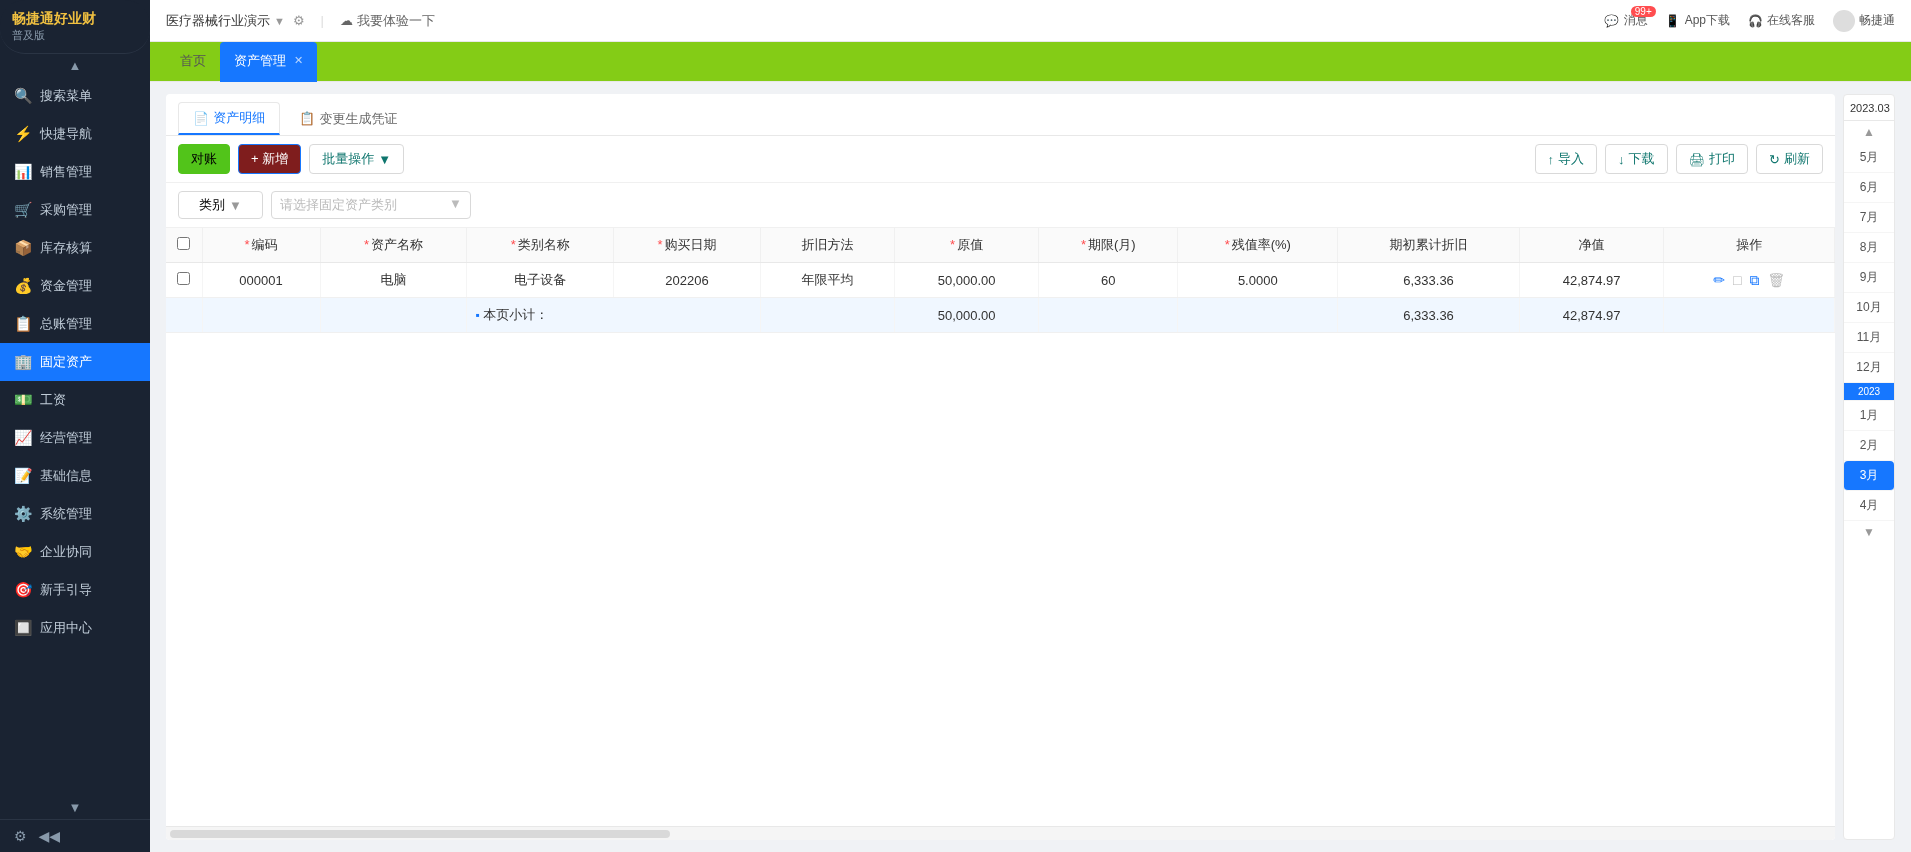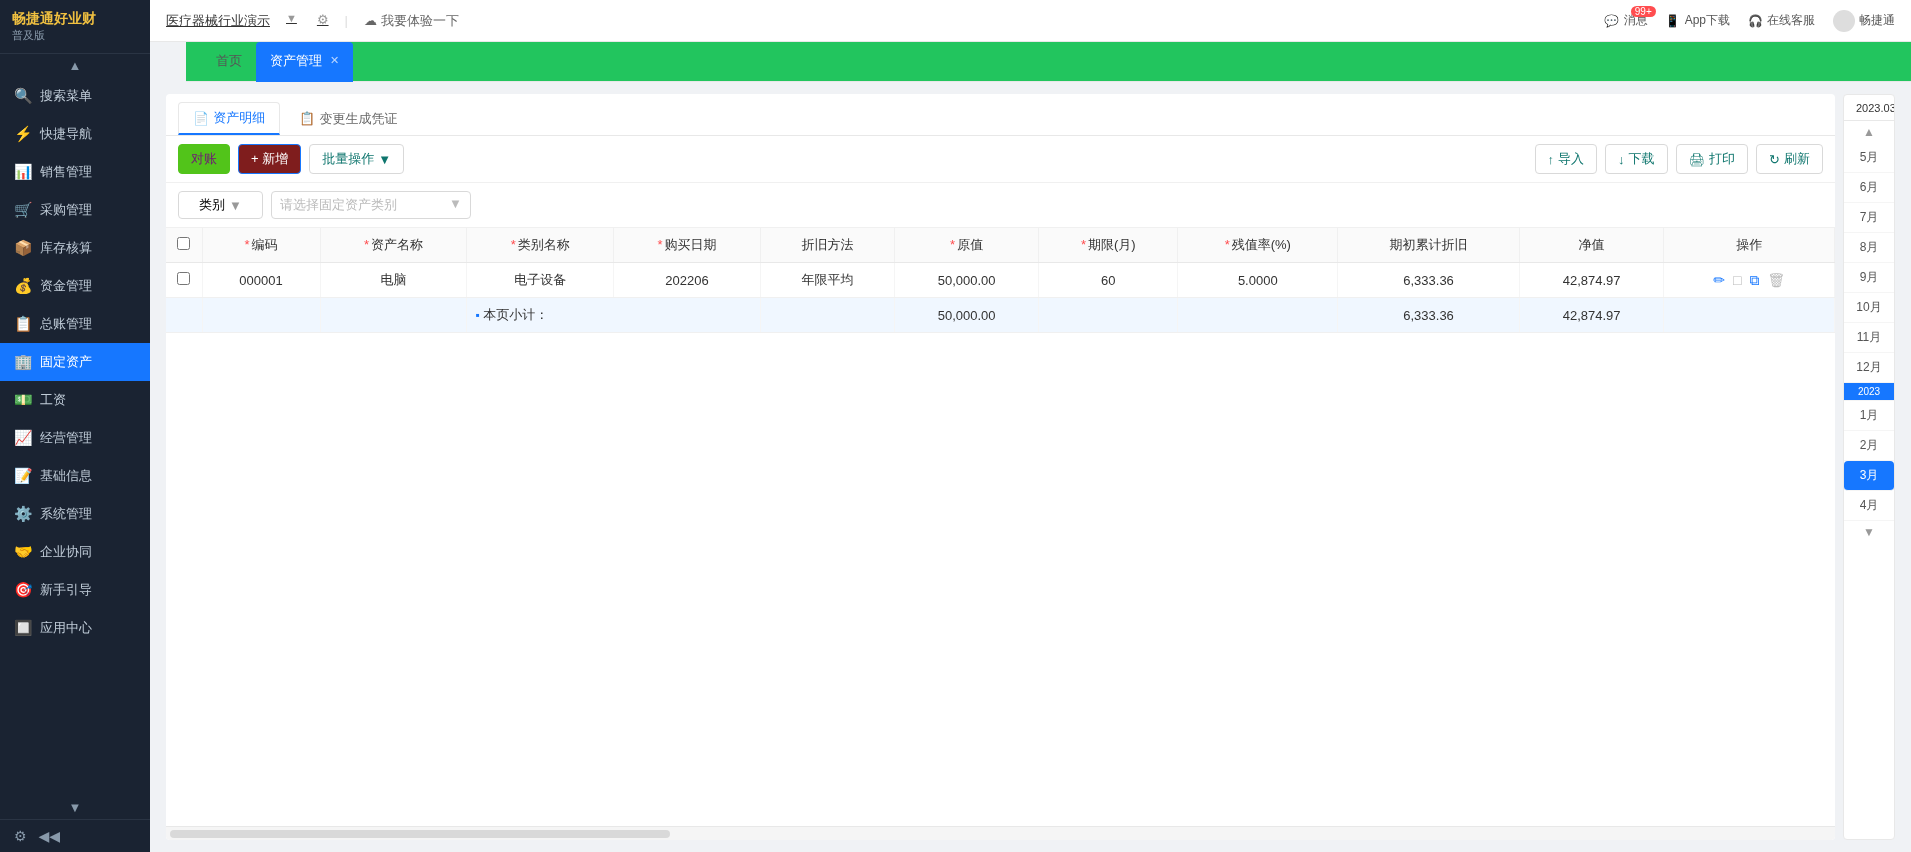--- a/index.html
+++ b/index.html
@@ -11,20 +11,21 @@
       background: #1a2332;
       display: flex;
       flex-direction: column;
       height: 100%;
       flex-shrink: 0;
     }
     .sidebar-header {
       background: #1a2332;
       padding: 10px 12px;
       border-bottom: 1px solid #2a3444;
+      border-radius: 25px;
     }
     .sidebar-logo-title {
       color: #f0c040;
       font-size: 14px;
       font-weight: bold;
     }
     .sidebar-edition {
       color: #8899aa;
       font-size: 11px;
     }
@@ -76,26 +77,25 @@
       background: #fff;
       height: 42px;
       display: flex;
       align-items: center;
       padding: 0 16px;
       border-bottom: 1px solid #e8e8e8;
       gap: 10px;
     }
     .topbar-company {
       display: flex;
-      align-items: flex-start;
-      gap: 16px;
+      align-items: center;
+      gap: 4px;
       font-size: 13px;
       color: #333;
       cursor: pointer;
-      text-decoration: underline;
     }
     .topbar-divider { color: #ddd; margin: 0 6px; }
     .topbar-experience {
       display: flex;
       align-items: center;
       gap: 4px;
       color: #666;
       font-size: 13px;
       cursor: pointer;
     }
@@ -118,27 +118,26 @@
       background: #ff4d4f;
       color: #fff;
       border-radius: 8px;
       padding: 0 4px;
       font-size: 10px;
       position: absolute;
       top: -6px;
       right: -8px;
     }
     .tabs-bar {
-      background: #22c55e;
+      background: #84cc16;
       display: flex;
       align-items: center;
       padding: 0 16px;
       border-bottom: 1px solid #e8e8e8;
       height: 40px;
-      margin-left: 36px;
     }
     .tab-item {
       padding: 0 14px;
       height: 40px;
       display: flex;
       align-items: center;
       gap: 6px;
       font-size: 13px;
       color: #555;
       cursor: pointer;
@@ -217,21 +216,21 @@
       border: 1px solid #d9d9d9;
       background: #fff;
       cursor: pointer;
       font-size: 13px;
       color: #0f766e;
       display: flex;
       align-items: center;
       gap: 4px;
     }
     .btn-primary { background: #7f1d1d; color: #fff; border-color: #1677ff; }
-    .btn-success { background: #52c41a; color: #701a75; border-color: #52c41a; text-align: right; }
+    .btn-success { background: #52c41a; color: #000000; border-color: #52c41a; text-align: right; }
     .btn-dropdown { display: flex; align-items: center; gap: 4px; }
 
     
     .filter-bar {
       display: flex;
       align-items: center;
       padding: 8px 12px;
       gap: 8px;
       border-bottom: 1px solid #f0f0f0;
     }
@@ -333,21 +332,21 @@
       border-radius: 4px;
       display: flex;
       flex-direction: column;
       overflow: hidden;
       border: 1px solid #e8e8e8;
     }
     .right-panel-header {
       display: flex;
       justify-content: space-between;
       align-items: center;
-      padding: 6px 12px;
+      padding: 6px 6px;
       border-bottom: 1px solid #e8e8e8;
       font-size: 11px;
       color: #999;
       gap: 41px;
     }
     .month-item {
       text-align: center;
       padding: 6px 4px;
       font-size: 12px;
       color: #555;

